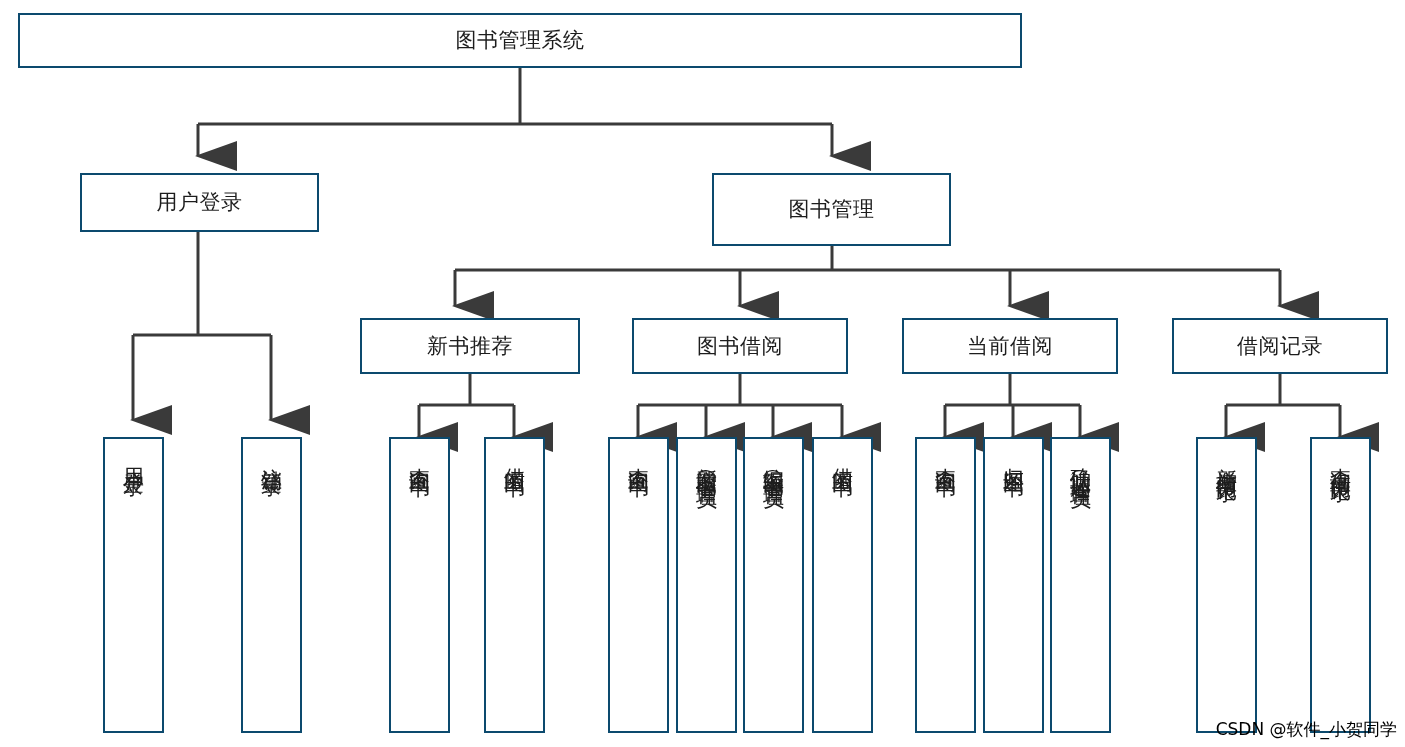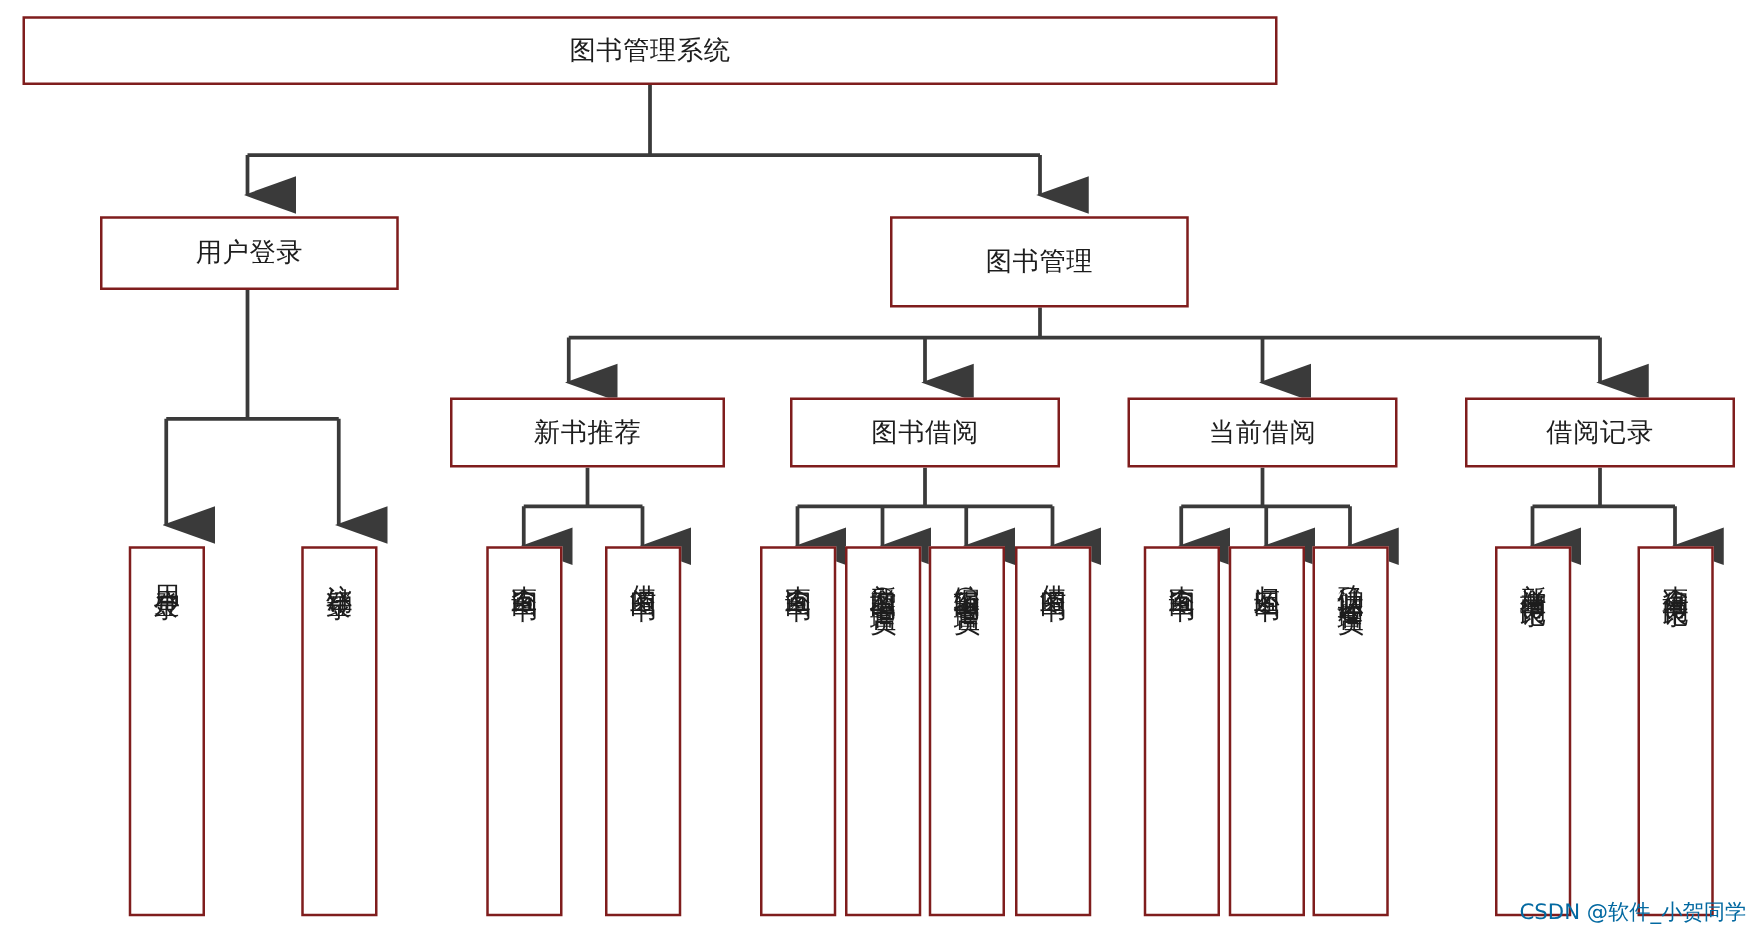--- a/index.html
+++ b/index.html
@@ -20,21 +20,21 @@
   #edges {
     position: absolute;
     left: 0;
     top: 0;
     width: 1405px;
     height: 747px;
   }
   .node {
     position: absolute;
     box-sizing: border-box;
-    border: 2px solid #7f1d1d;
+    border: 2px solid #0c4a6e;
     background: #ffffff;
     display: flex;
     align-items: center;
     justify-content: center;
     color: #1d1d1d;
     z-index: 2;
   }
   .node .label {
     display: block;
     text-align: center;
@@ -61,21 +61,21 @@
     font-size: 21px;
     line-height: 1.05;
     letter-spacing: 3px;
     white-space: nowrap;
   }
   #watermark {
     position: absolute;
     right: 8px;
     bottom: 6px;
     font-size: 17px;
-    color: #0369a1;
+    color: #000000;
     white-space: nowrap;
     z-index: 5;
     font-family: "DejaVu Sans", "Liberation Sans", sans-serif;
   }
 </style>
 </head>
 <body>
 
 <div id="canvas">
 

